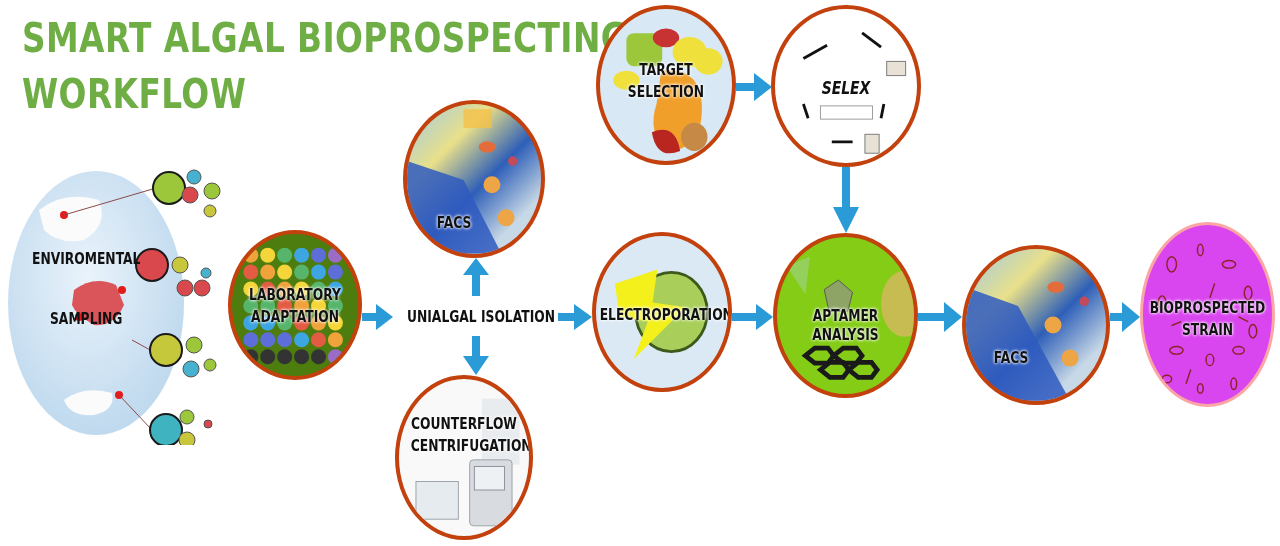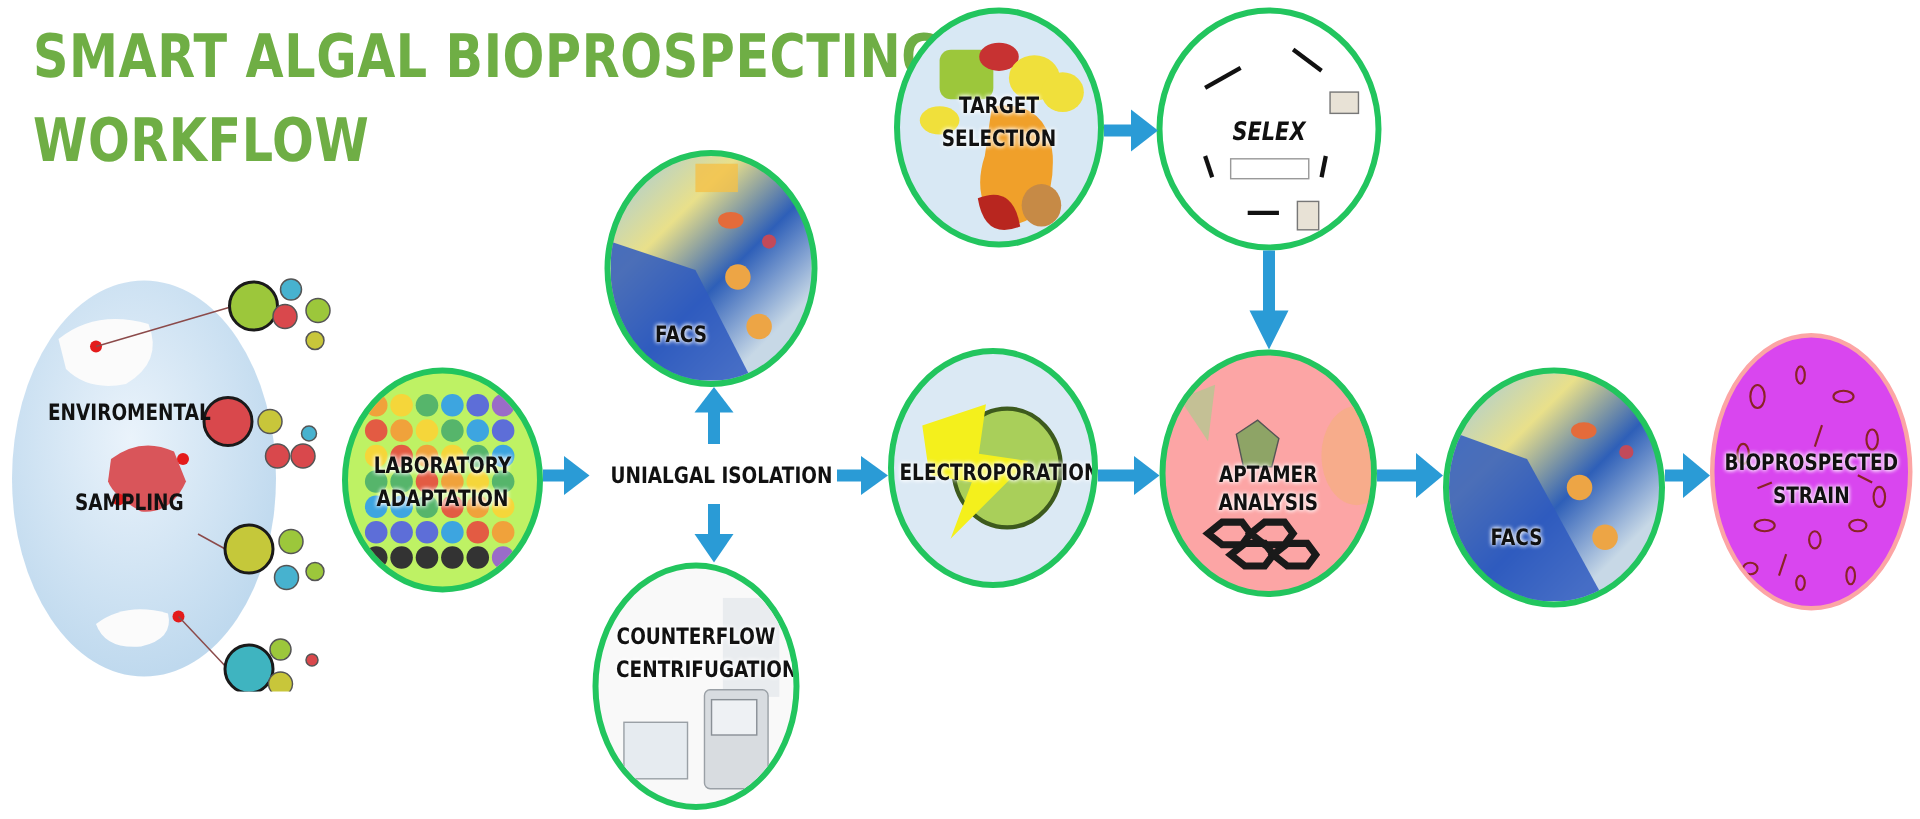--- a/index.html
+++ b/index.html
@@ -2,41 +2,41 @@
 <html><head>
 <meta charset="utf-8">
 <style>
   html, body { margin:0; padding:0; background:#ffffff; }
   body { width:1280px; height:546px; position:relative; overflow:hidden;
          font-family:"Liberation Sans", "DejaVu Sans", sans-serif; }
   .title { position:absolute; left:22px; top:10px; color:#6fae45;
            font-family:"DejaVu Sans", sans-serif; font-weight:bold;
            font-size:40px; line-height:56px; letter-spacing:0.5px;
            transform:scaleX(0.82); transform-origin:left top; margin:0; }
-  .node { position:absolute; border-radius:50%; border:4px solid #22c55e;
+  .node { position:absolute; border-radius:50%; border:4px solid #c2410c;
           overflow:hidden; box-sizing:border-box; }
   .node svg.bg { position:absolute; left:0; top:0; width:100%; height:100%; }
   .label { position:absolute; left:0; right:0; text-align:center;
            font-family:"DejaVu Sans", sans-serif; font-weight:bold; color:#111;
            font-size:15px; line-height:19px; transform:scaleX(0.82);
            text-shadow:0 0 3px #fff, 0 0 4px #fff; }
   .free-label { position:absolute; font-family:"DejaVu Sans", sans-serif;
            font-weight:bold; color:#111; font-size:15px; transform:scaleX(0.82);
            transform-origin:left top; white-space:nowrap; }
   svg.overlay { position:absolute; left:0; top:0; width:1280px; height:546px; pointer-events:none; }
 </style>
 </head>
 <body>
 
 <h1 class="title">
   <span>SMART ALGAL BIOPROSPECTING</span><br>
   <span>WORKFLOW</span>
 </h1>
 
-<div style="position:absolute; left:4px; top:181px; width:165px; height:265px;">
+<div style="position:absolute; left:4px; top:165px; width:165px; height:265px;">
   <svg width="230" height="290" viewBox="0 0 230 290" style="position:absolute;left:0;top:-10px;">
     <defs>
       <radialGradient id="gl" cx="45%" cy="40%" r="60%">
         <stop offset="0%" stop-color="#eaf3fb"></stop>
         <stop offset="100%" stop-color="#bfd9ee"></stop>
       </radialGradient>
     </defs>
     <ellipse cx="92" cy="148" rx="88" ry="132" fill="url(#gl)"></ellipse>
     <path d="M35 55 Q60 35 95 45 Q105 70 80 85 Q55 90 40 75 Z" fill="#fbfbfb"></path>
     <path d="M70 135 Q90 120 112 130 L120 150 Q110 172 90 170 Q72 160 68 150 Z" fill="#d9555a"></path>
@@ -69,21 +69,21 @@
       <circle cx="206" cy="210" r="6" fill="#9cc73b"></circle>
       <circle cx="183" cy="262" r="7" fill="#9cc73b"></circle>
       <circle cx="183" cy="285" r="8" fill="#c8c63a"></circle>
       <circle cx="204" cy="269" r="4" fill="#d9484c"></circle>
     </g>
   </svg>
   <div class="free-label" style="left:28px; top:85px;">ENVIROMENTAL</div>
   <div class="free-label" style="left:46px; top:145px;">SAMPLING</div>
 </div>
 
-<div class="node" style="left:228px; top:245px; width:134px; height:150px; background:#bef264;">
+<div class="node" style="left:228px; top:230px; width:134px; height:150px; background:#4d7c0f;">
   <svg class="bg" viewBox="0 0 134 150">
     <g>
       <g fill="#f0a23b">
           <circle cx="20" cy="22" r="8"></circle>
           <circle cx="38" cy="22" r="8" fill="#f5d63a"></circle>
           <circle cx="56" cy="22" r="8" fill="#56b56b"></circle>
           <circle cx="74" cy="22" r="8" fill="#3da5e0"></circle>
           <circle cx="92" cy="22" r="8" fill="#5d6ed8"></circle>
           <circle cx="110" cy="22" r="8" fill="#9a6cc8"></circle>
         </g>
@@ -196,21 +196,21 @@
 </div>
 
 <div class="node" style="left:592px; top:232px; width:140px; height:160px; background:#dbe9f4;">
   <svg class="bg" viewBox="0 0 140 160">
     <ellipse cx="80" cy="80" rx="38" ry="42" fill="#a9cf5a" stroke="#3d5a1d" stroke-width="3"></ellipse>
     <path d="M20 50 L65 35 L60 70 L95 75 L40 130 L55 90 L25 85 Z" fill="#f4f01c"></path>
   </svg>
   <div class="label" style="top:70px; left:-10px; right:-10px;">ELECTROPORATION</div>
 </div>
 
-<div class="node" style="left:773px; top:233px; width:145px; height:165px; background:#fca5a5;text-decoration:underline;">
+<div class="node" style="left:773px; top:233px; width:145px; height:165px; background:#84cc16;text-decoration:underline;">
   <svg class="bg" viewBox="0 0 145 165">
     <path d="M10 30 L35 20 L30 60 Z" fill="#9fd28a" opacity="0.6"></path>
     <path d="M50 55 L65 45 L80 58 L75 78 L55 78 Z" fill="#8ea466" stroke="#555"></path>
     <ellipse cx="135" cy="70" rx="25" ry="35" fill="#f3b07a" opacity="0.6"></ellipse>
     <g fill="none" stroke="#1a1a1a" stroke-width="5">
       <path d="M30 125 l10 -8 h14 l6 8 l-6 8 h-14 z"></path>
       <path d="M60 125 l10 -8 h14 l6 8 l-6 8 h-14 z"></path>
       <path d="M46 140 l10 -8 h14 l6 8 l-6 8 h-14 z"></path>
       <path d="M76 140 l10 -8 h14 l6 8 l-6 8 h-14 z"></path>
     </g>

